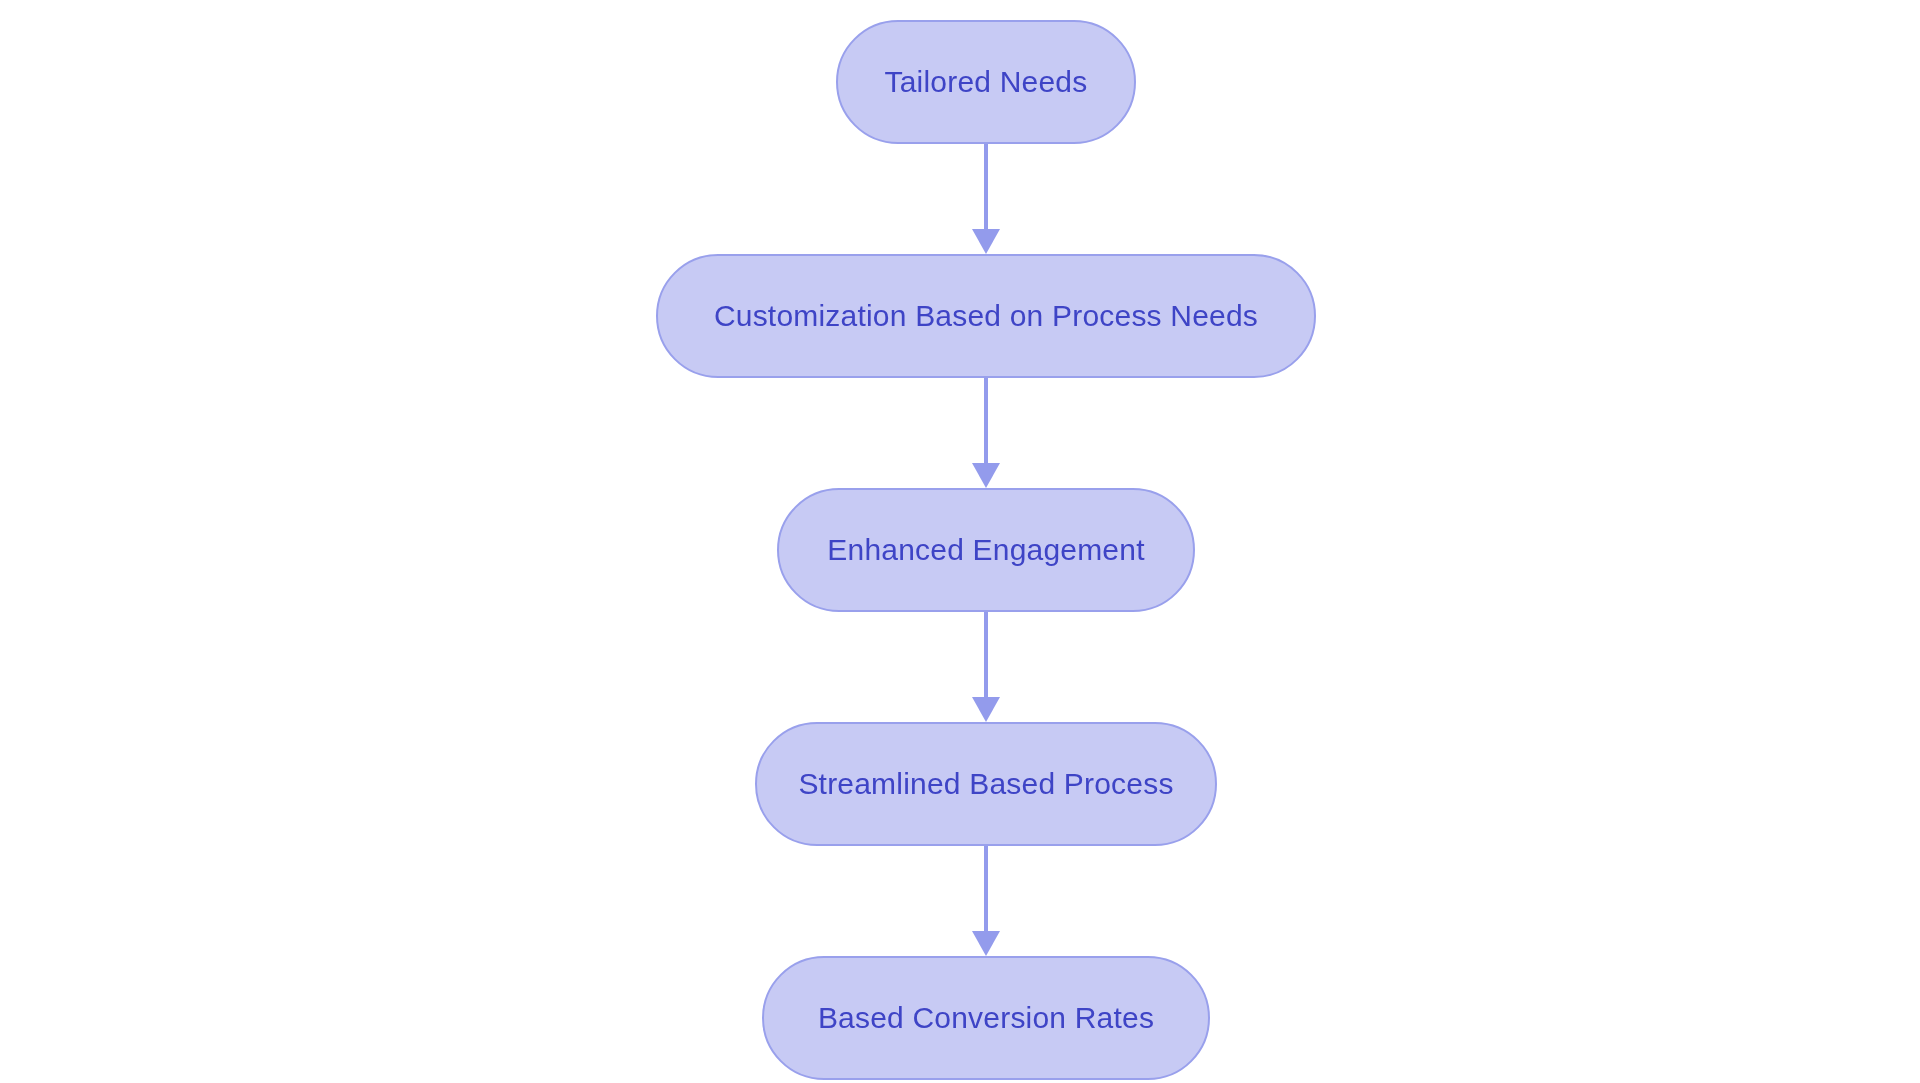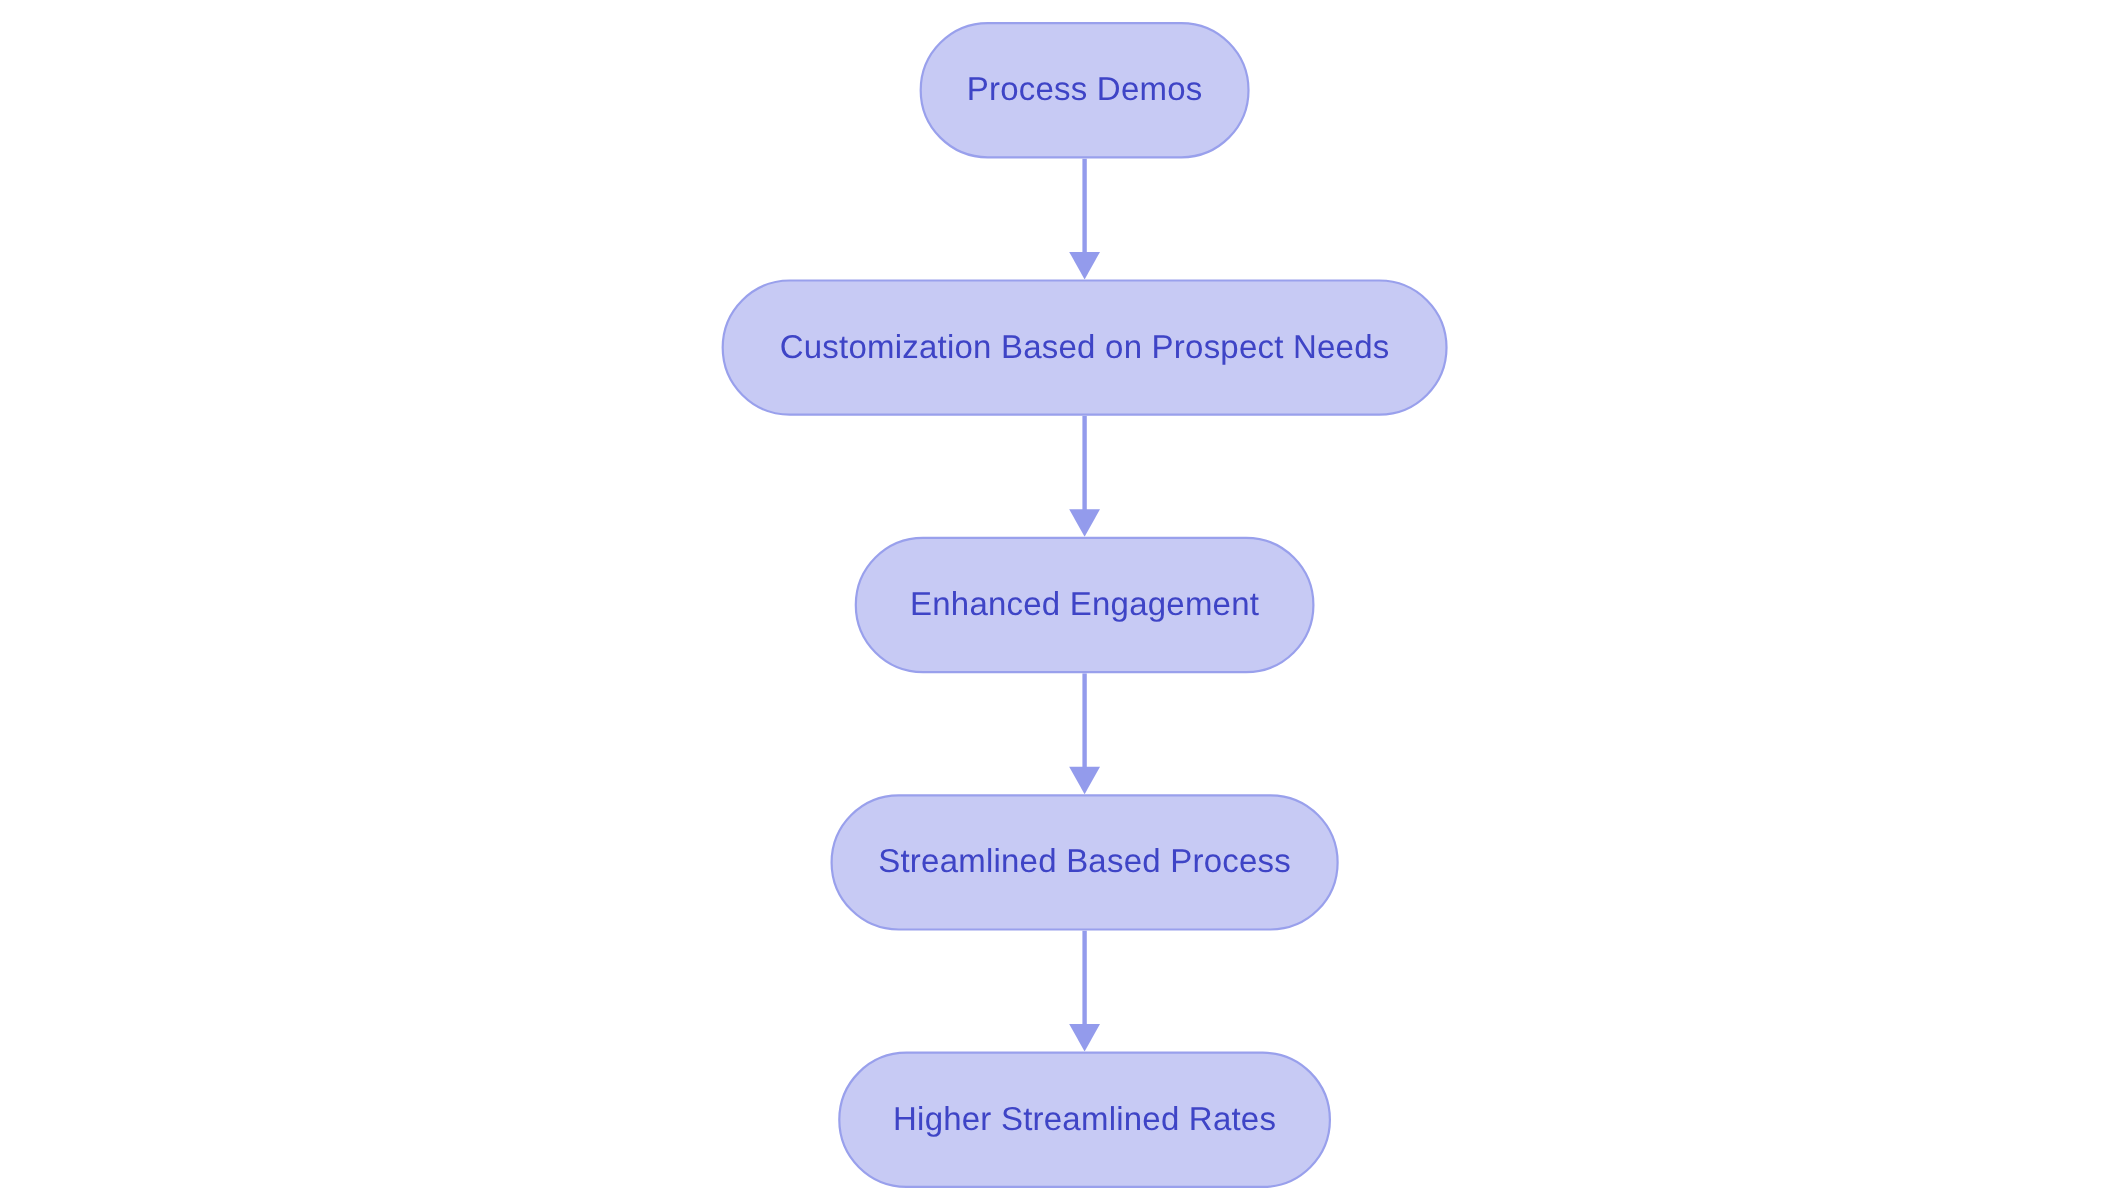--- a/index.html
+++ b/index.html
@@ -55,30 +55,30 @@
     flex: 0 0 auto;
     color: var(--arrow);
   }
 </style>
 </head>
 <body>
 
 <div class="canvas">
 
   <div class="node n1">
-    <span class="node-label">Process Demos</span>
+    <span class="node-label">Tailored Needs</span>
   </div>
 
   <svg class="arrow" width="40" height="110" viewBox="0 0 40 110" aria-hidden="true">
     <line x1="20" y1="0" x2="20" y2="87" stroke="currentColor" stroke-width="4"></line>
     <polygon points="6,85 34,85 20,110" fill="currentColor"></polygon>
   </svg>
 
   <div class="node n2">
-    <span class="node-label">Customization Based on Prospect Needs</span>
+    <span class="node-label">Customization Based on Process Needs</span>
   </div>
 
   <svg class="arrow" width="40" height="110" viewBox="0 0 40 110" aria-hidden="true">
     <line x1="20" y1="0" x2="20" y2="87" stroke="currentColor" stroke-width="4"></line>
     <polygon points="6,85 34,85 20,110" fill="currentColor"></polygon>
   </svg>
 
   <div class="node n3">
     <span class="node-label">Enhanced Engagement</span>
   </div>
@@ -91,16 +91,16 @@
   <div class="node n4">
     <span class="node-label">Streamlined Based Process</span>
   </div>
 
   <svg class="arrow" width="40" height="110" viewBox="0 0 40 110" aria-hidden="true">
     <line x1="20" y1="0" x2="20" y2="87" stroke="currentColor" stroke-width="4"></line>
     <polygon points="6,85 34,85 20,110" fill="currentColor"></polygon>
   </svg>
 
   <div class="node n5">
-    <span class="node-label">Higher Streamlined Rates</span>
+    <span class="node-label">Based Conversion Rates</span>
   </div>
 
 </div>
 
 </body></html>

